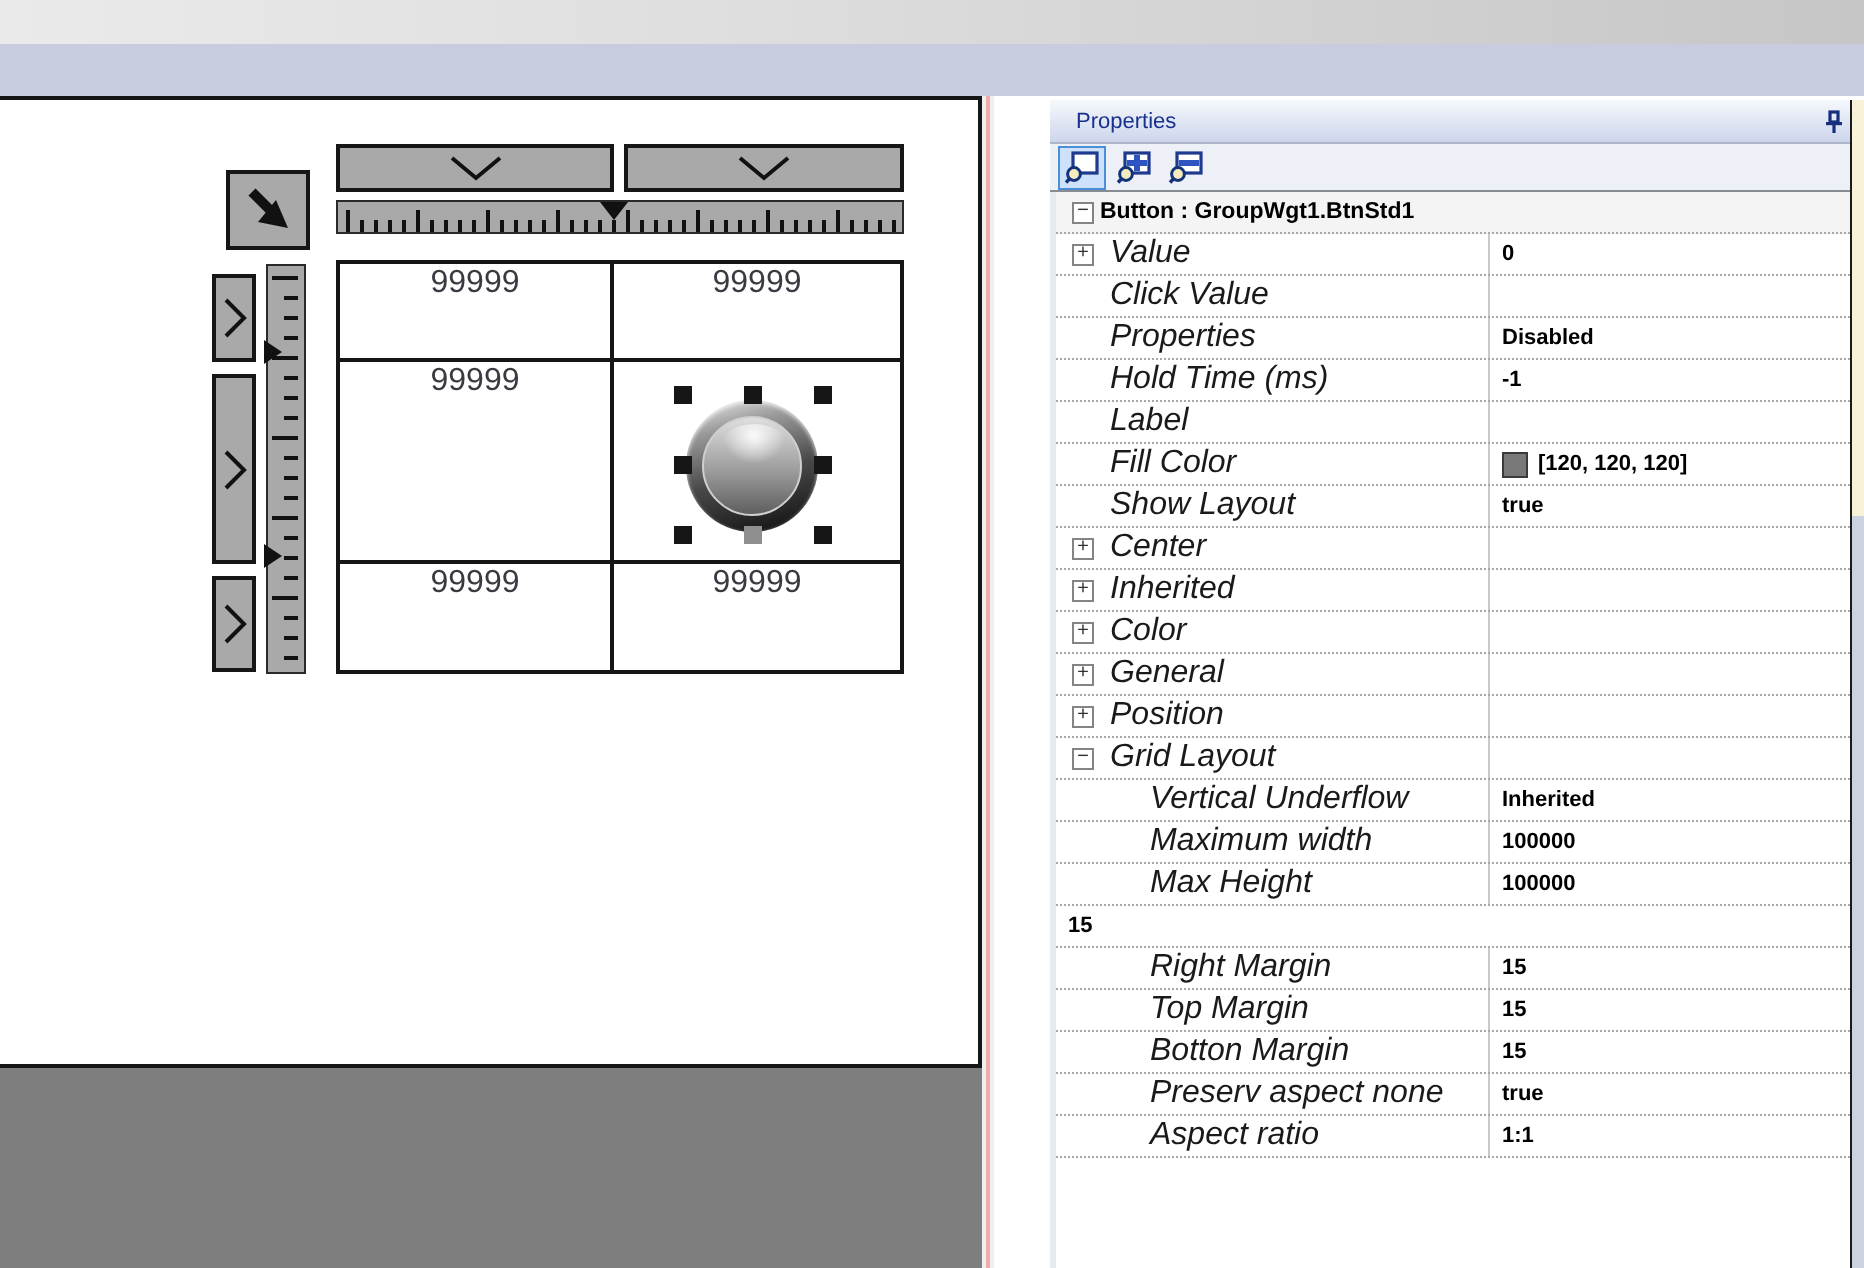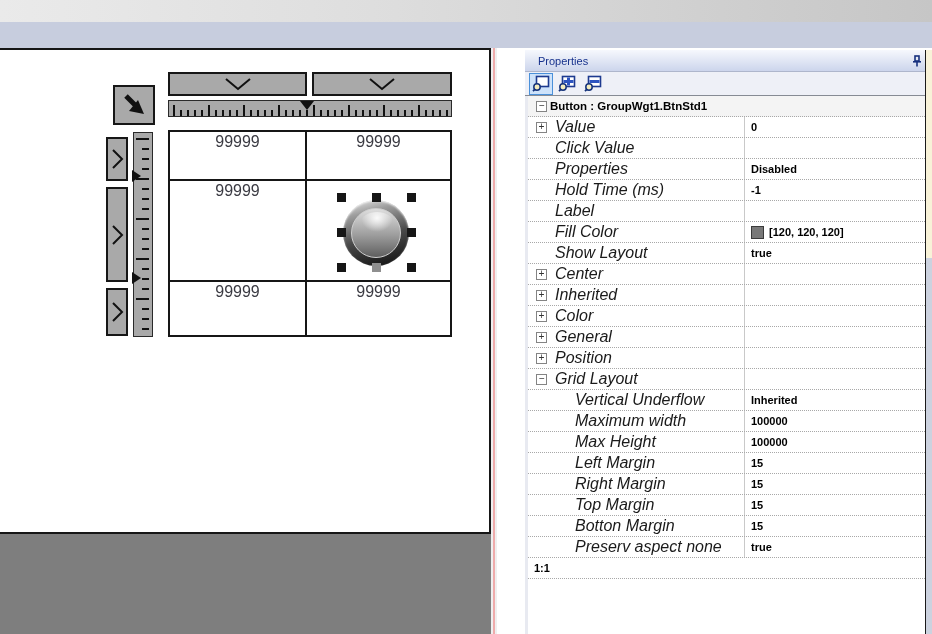--- a/index.html
+++ b/index.html
@@ -391,24 +391,20 @@
           <div class="prow">
             <div class="ncell">
               <span class="gutter"></span>
               <span class="plabel ind">Max Height</span>
             </div>
             <div class="vcell">
               <span class="vtext">100000</span>
             </div>
           </div>
           <div class="prow">
-            <div class="ncell">
-              <span class="gutter"></span>
-              <span class="plabel ind">Left Margin</span>
-            </div>
             <div class="vcell">
               <span class="vtext">15</span>
             </div>
           </div>
           <div class="prow">
             <div class="ncell">
               <span class="gutter"></span>
               <span class="plabel ind">Right Margin</span>
             </div>
             <div class="vcell">
@@ -436,20 +432,24 @@
           <div class="prow">
             <div class="ncell">
               <span class="gutter"></span>
               <span class="plabel ind">Preserv aspect none</span>
             </div>
             <div class="vcell">
               <span class="vtext">true</span>
             </div>
           </div>
           <div class="prow">
+            <div class="ncell">
+              <span class="gutter"></span>
+              <span class="plabel ind">Aspect ratio</span>
+            </div>
             <div class="vcell">
               <span class="vtext">1:1</span>
             </div>
           </div>
         </div>
     </div>
   </div>
 
   <div class="right-strip">
     <div class="cream"></div>

